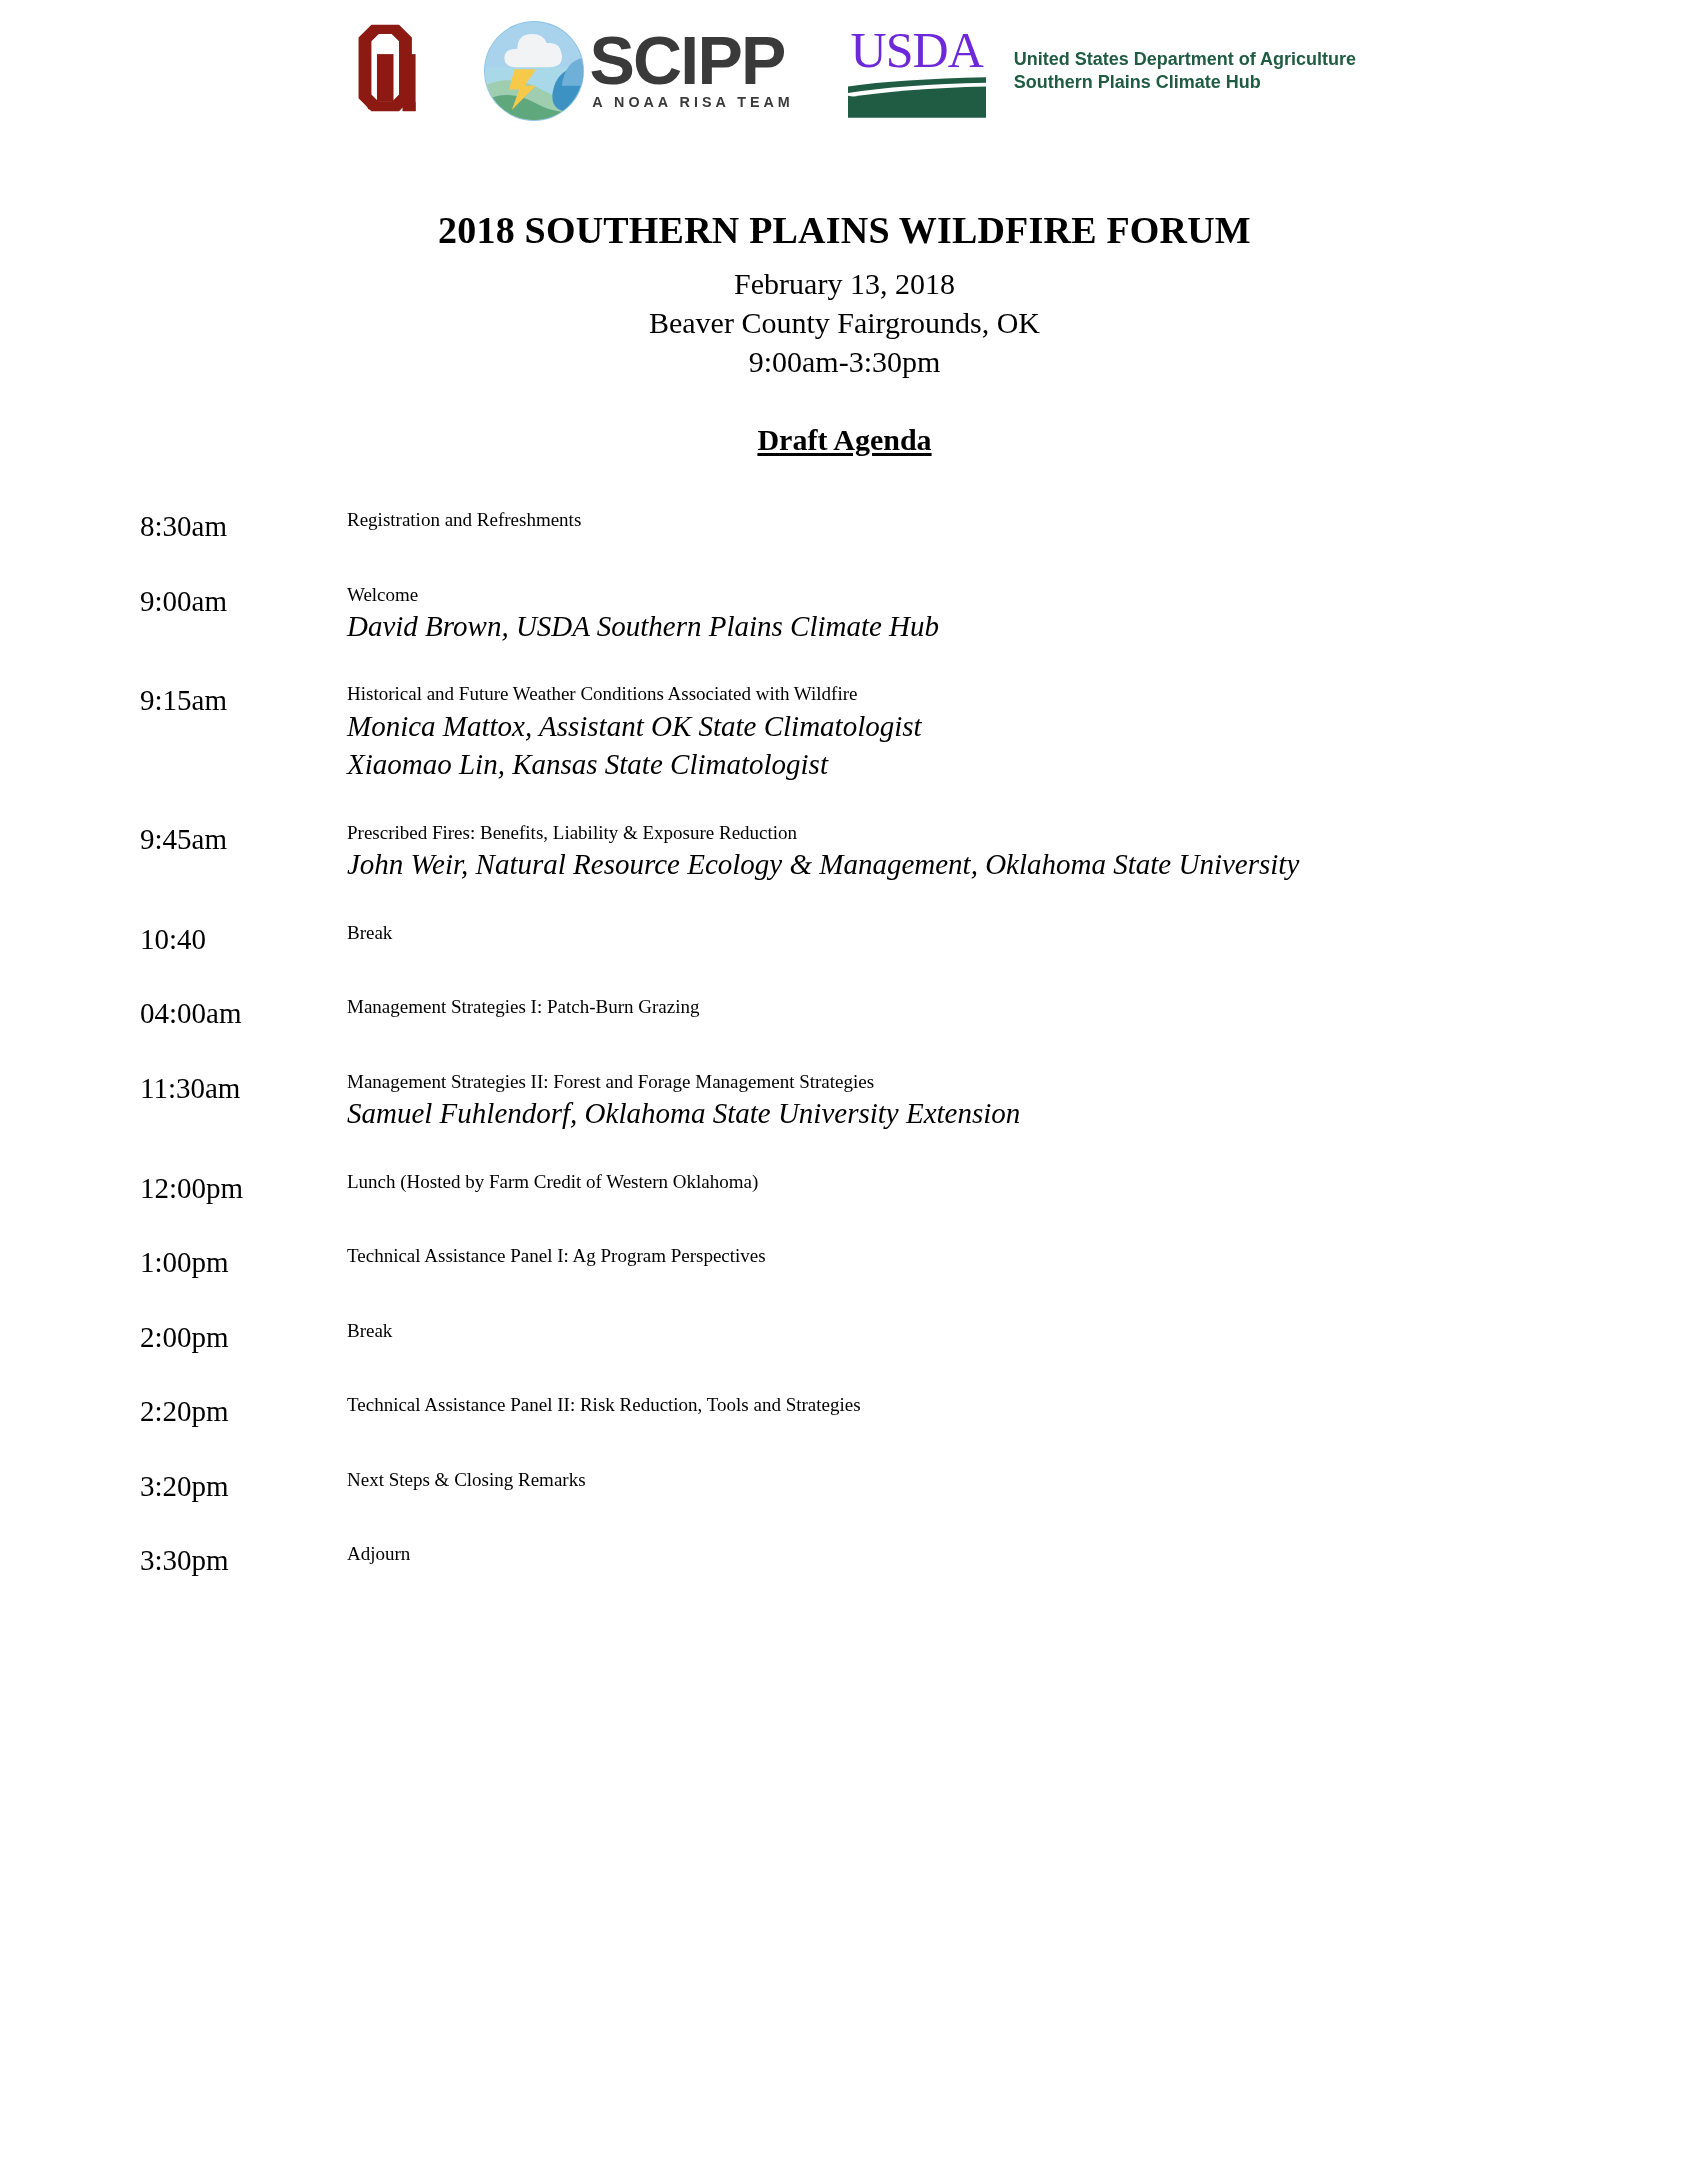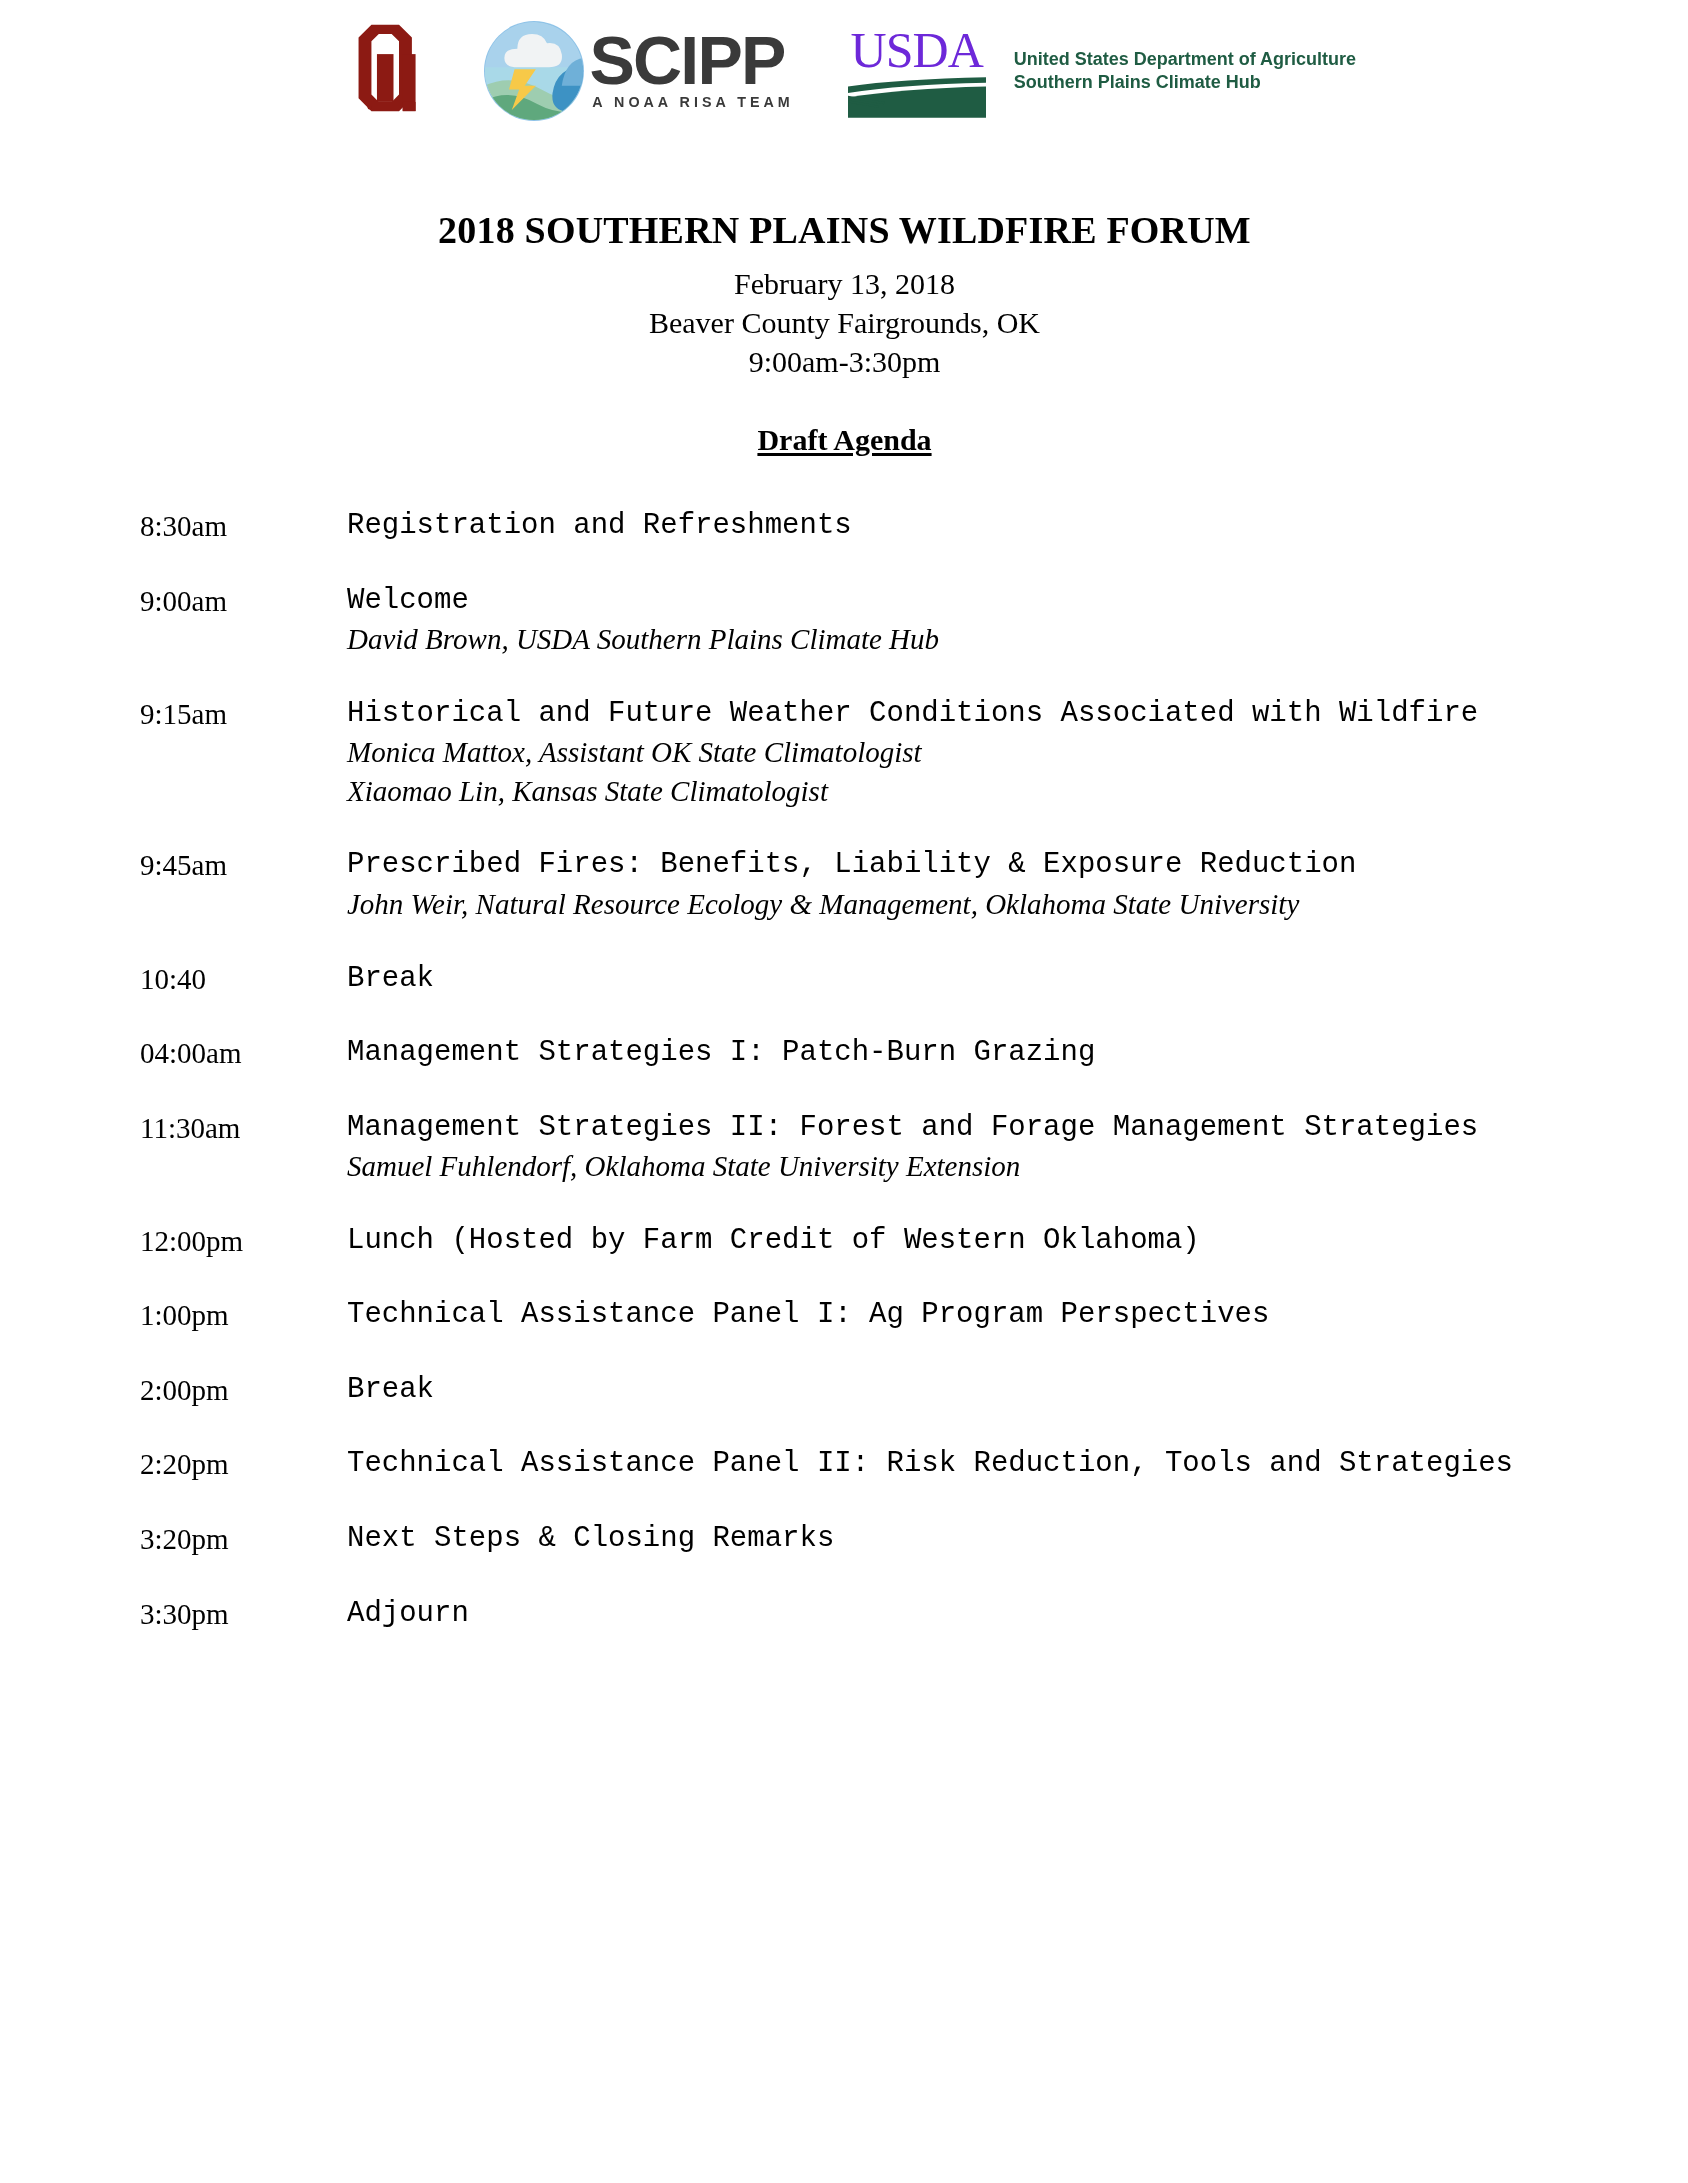--- a/index.html
+++ b/index.html
@@ -164,24 +164,23 @@
     flex: none;
     font-size: 29px;
     line-height: 1.33;
   }
   .agenda-body {
     flex: 1;
     font-size: 29px;
     line-height: 1.33;
   }
   .agenda-title {
-    font-size: 29px;
+    font-size: 19px;
     line-height: 1.33;
     white-space: nowrap;
-    font-family: Liberation Mono, monospace;
   }
   .agenda-speaker {
     font-style: italic;
     font-size: 29px;
     line-height: 1.33;
     white-space: nowrap;
   }
 </style>
 </head>
 <body>

